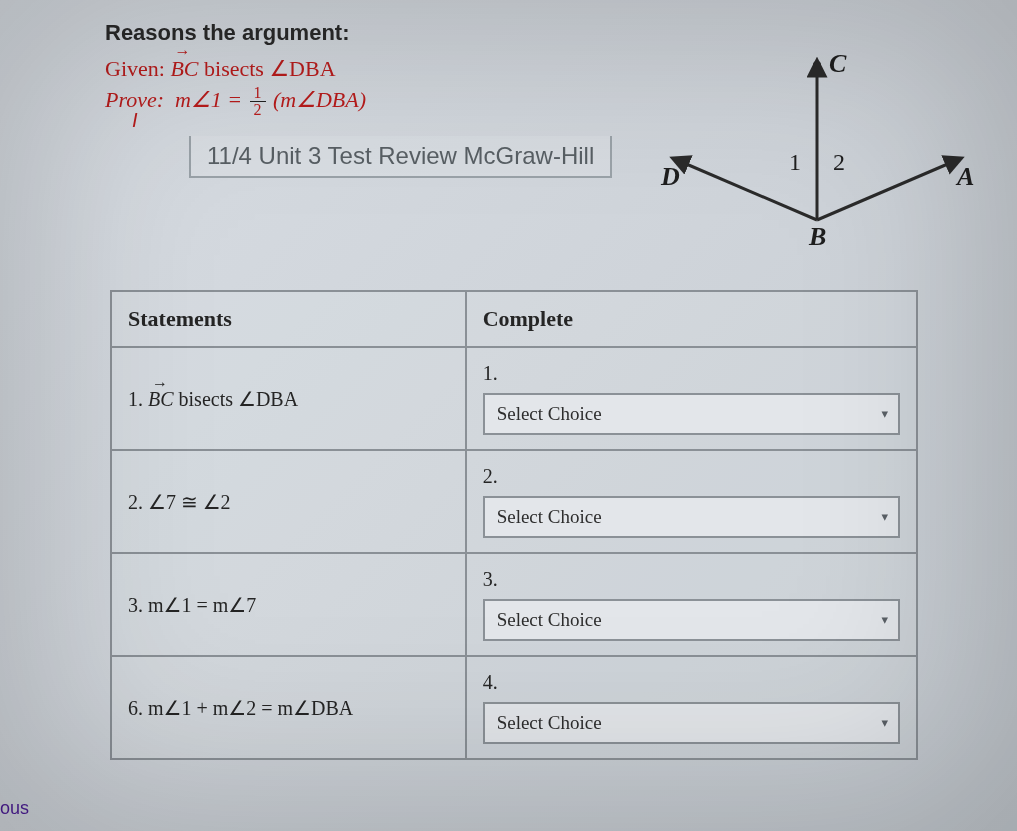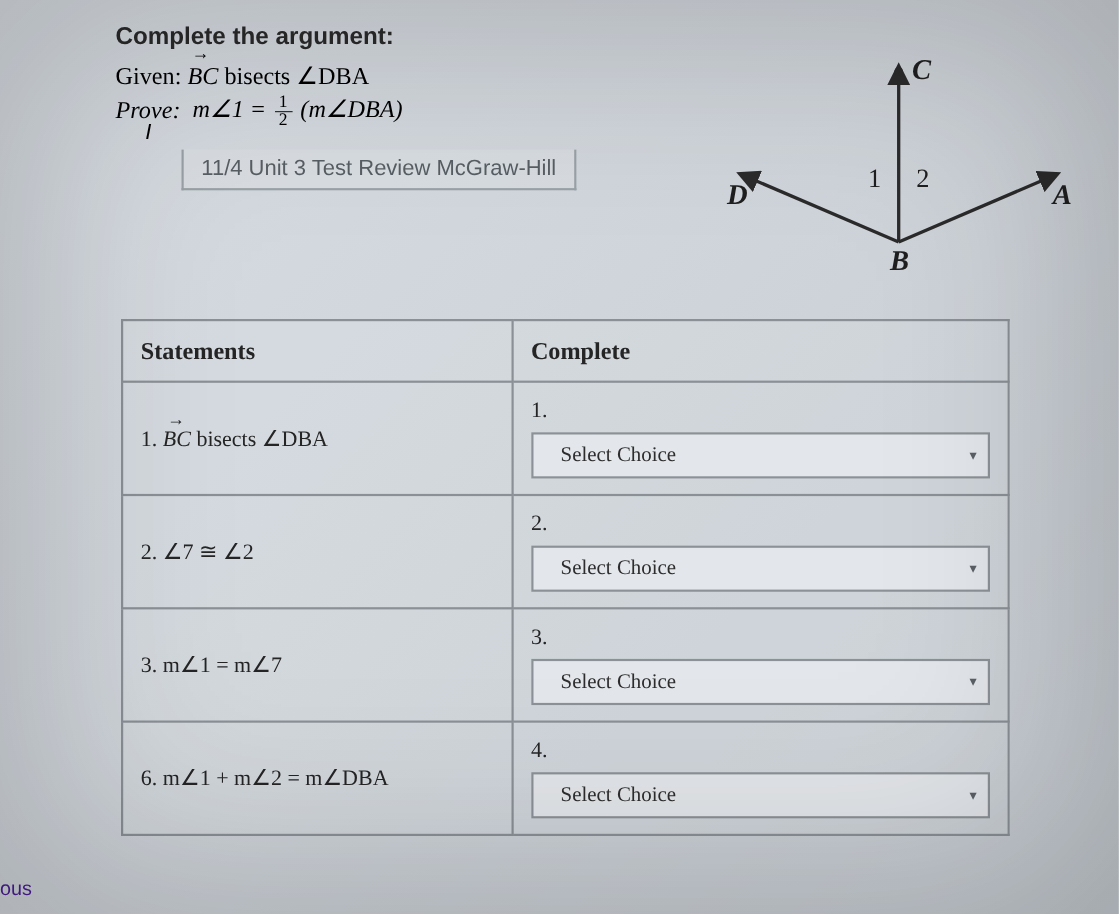--- a/index.html
+++ b/index.html
@@ -31,21 +31,21 @@
     font-weight: bold;
     font-size: 22px;
     color: #2a2a2a;
     margin-bottom: 10px;
   }
 
   .given-line,
   .prove-line {
     font-family: "Times New Roman", serif;
     font-size: 22px;
-    color: #000000;
+    color: #b91c1c;
     margin-top: 3px;
   }
 
   .ray {
     display: inline-block;
     position: relative;
     font-style: italic;
   }
   .ray::before {
     content: "→";
@@ -71,27 +71,27 @@
   .cursor-mark {
     position: absolute;
     left: 27px;
     top: 22px;
     font-size: 20px;
     font-family: Arial,sans-serif;
   }
 
   .review-box {
     margin-top: 18px;
-    margin-left: 60px;
+    margin-left: 84px;
     display: inline-block;
     border: 2px solid #9aa2a8;
     border-top: none;
     padding: 6px 16px;
     font-family: Arial, sans-serif;
-    font-size: 20px;
+    font-size: 24px;
     color: #585f64;
     background: rgba(230,233,236,0.3);
   }
 
   .diagram {
     position: absolute;
     right: 40px;
     top: 40px;
     width: 320px;
     height: 210px;
@@ -131,21 +131,21 @@
     font-family: "Times New Roman", serif;
     font-size: 20px;
     margin-bottom: 8px;
   }
 
   .select {
     width: 100%;
     box-sizing: border-box;
     border: 2px solid #8b9197;
     background: #e3e6ea;
-    padding: 8px 34px 8px 25px;
+    padding: 8px 34px 8px 12px;
     font-family: "Times New Roman", serif;
     font-size: 19px;
     color: #2d2d2d;
     position: relative;
   }
   .select .chev {
     position: absolute;
     right: 10px;
     top: 50%;
     transform: translateY(-50%);
@@ -172,21 +172,21 @@
     pointer-events:none;
     box-shadow: inset 0 0 180px 40px rgba(0,0,0,0.18);
   }
 </style>
 </head>
 <body>
 
 <div class="page">
 
   <div class="content">
-    <div class="heading">Complete the argument:</div>
+    <div class="heading">Reasons the argument:</div>
 
     <div class="given-line">
       <span>Given:</span>
       <span class="ray">BC</span>
       <span> bisects ∠DBA</span>
     </div>
 
     <div class="prove-line">
       <span class="prove-label">
         <span>Prove:</span>

